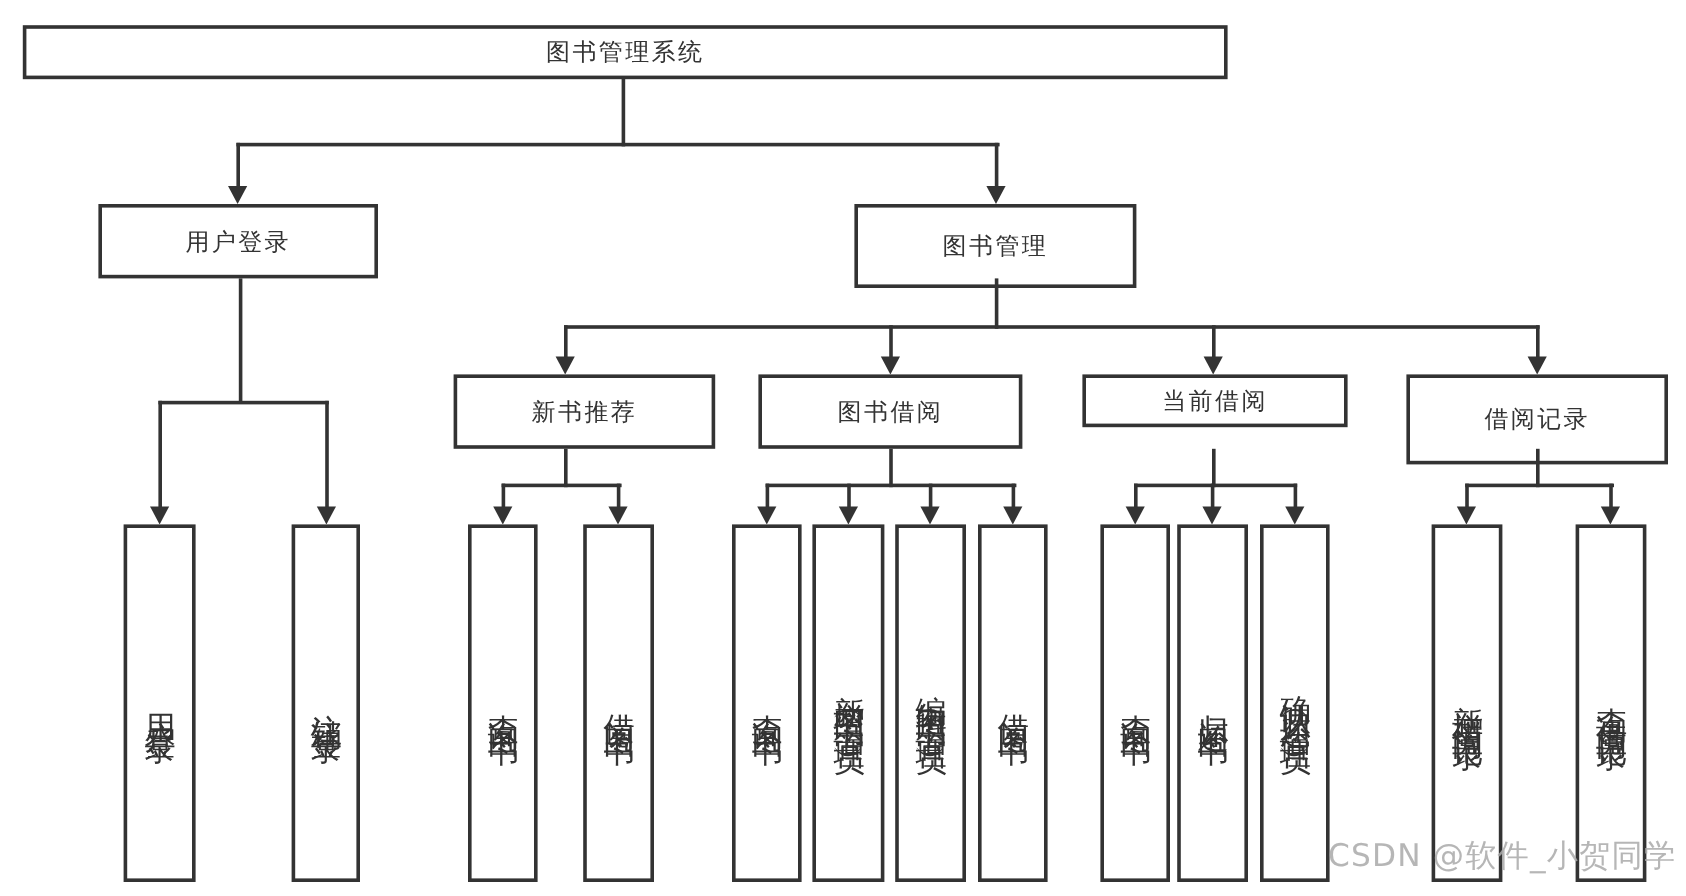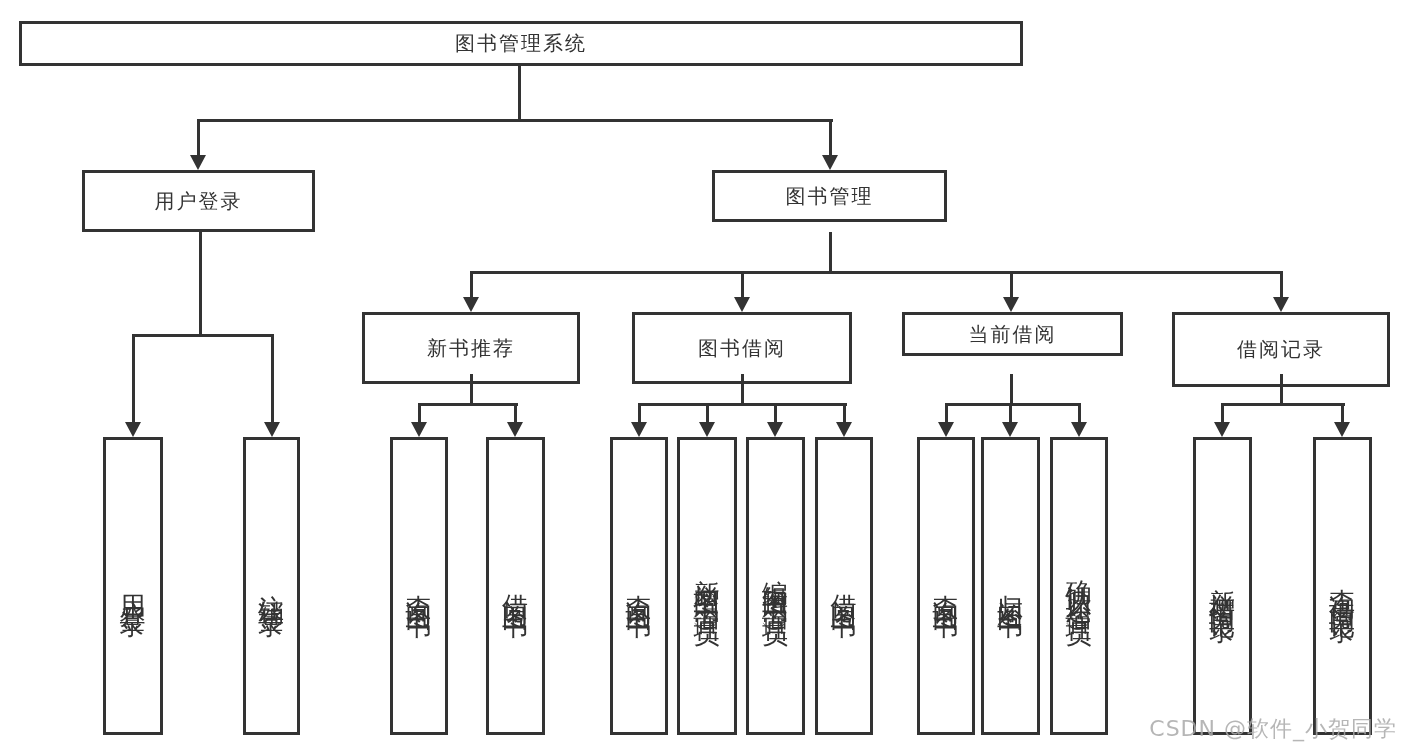--- a/index.html
+++ b/index.html
@@ -30,61 +30,61 @@
   .arr{position:absolute;width:17px;}
   .arr::before{
     content:"";position:absolute;left:7px;top:0;bottom:13px;width:3px;background:var(--line);
   }
   .arr::after{
     content:"";position:absolute;left:0;bottom:0;width:0;height:0;
     border-left:8.5px solid transparent;border-right:8.5px solid transparent;
     border-top:15px solid var(--line);
   }
   .watermark{
-    position:absolute;right:8px;bottom:3px;font-size:22px;letter-spacing:1px;
+    position:absolute;right:8px;bottom:16px;font-size:26px;letter-spacing:1px;
     color:var(--wm);opacity:.85;z-index:10;
   }
 </style>
 </head>
 <body>
 
 <div class="canvas">
 
   <div class="box root hdr">
     <span>图书管理系统</span>
   </div>
 
   <div class="vl" style="left:518px;top:64px;height:58px"></div>
   <div class="hl" style="left:197px;top:119px;width:636px"></div>
   <div class="arr" style="left:190px;top:119px;height:51px"></div>
   <div class="arr" style="left:822px;top:119px;height:51px"></div>
 
   <div class="box hdr" style="left:82px;top:170px;width:233px;height:62px">
     <span>用户登录</span>
   </div>
-  <div class="box hdr" style="left:712px;top:170px;width:235px;height:52px">
+  <div class="box hdr" style="left:712px;top:170px;width:235px;height:70px">
     <span>图书管理</span>
   </div>
 
   <div class="vl" style="left:199px;top:232px;height:104px"></div>
   <div class="hl" style="left:132px;top:334px;width:142px"></div>
   <div class="arr" style="left:125px;top:334px;height:103px"></div>
   <div class="arr" style="left:264px;top:334px;height:103px"></div>
 
   <div class="vl" style="left:829px;top:232px;height:42px"></div>
   <div class="hl" style="left:470px;top:271px;width:813px"></div>
   <div class="arr" style="left:463px;top:271px;height:41px"></div>
   <div class="arr" style="left:734px;top:271px;height:41px"></div>
   <div class="arr" style="left:1003px;top:271px;height:41px"></div>
   <div class="arr" style="left:1273px;top:271px;height:41px"></div>
 
-  <div class="box hdr" style="left:362px;top:312px;width:218px;height:72px">
+  <div class="box hdr" style="left:378px;top:312px;width:218px;height:62px">
     <span>新书推荐</span>
   </div>
-  <div class="box hdr" style="left:632px;top:312px;width:220px;height:72px">
+  <div class="box hdr" style="left:632px;top:312px;width:220px;height:62px">
     <span>图书借阅</span>
   </div>
   <div class="box hdr" style="left:902px;top:312px;width:221px;height:44px">
     <span>当前借阅</span>
   </div>
   <div class="box hdr" style="left:1172px;top:312px;width:218px;height:75px">
     <span>借阅记录</span>
   </div>
 
   <div class="vl" style="left:470px;top:374px;height:32px"></div>

